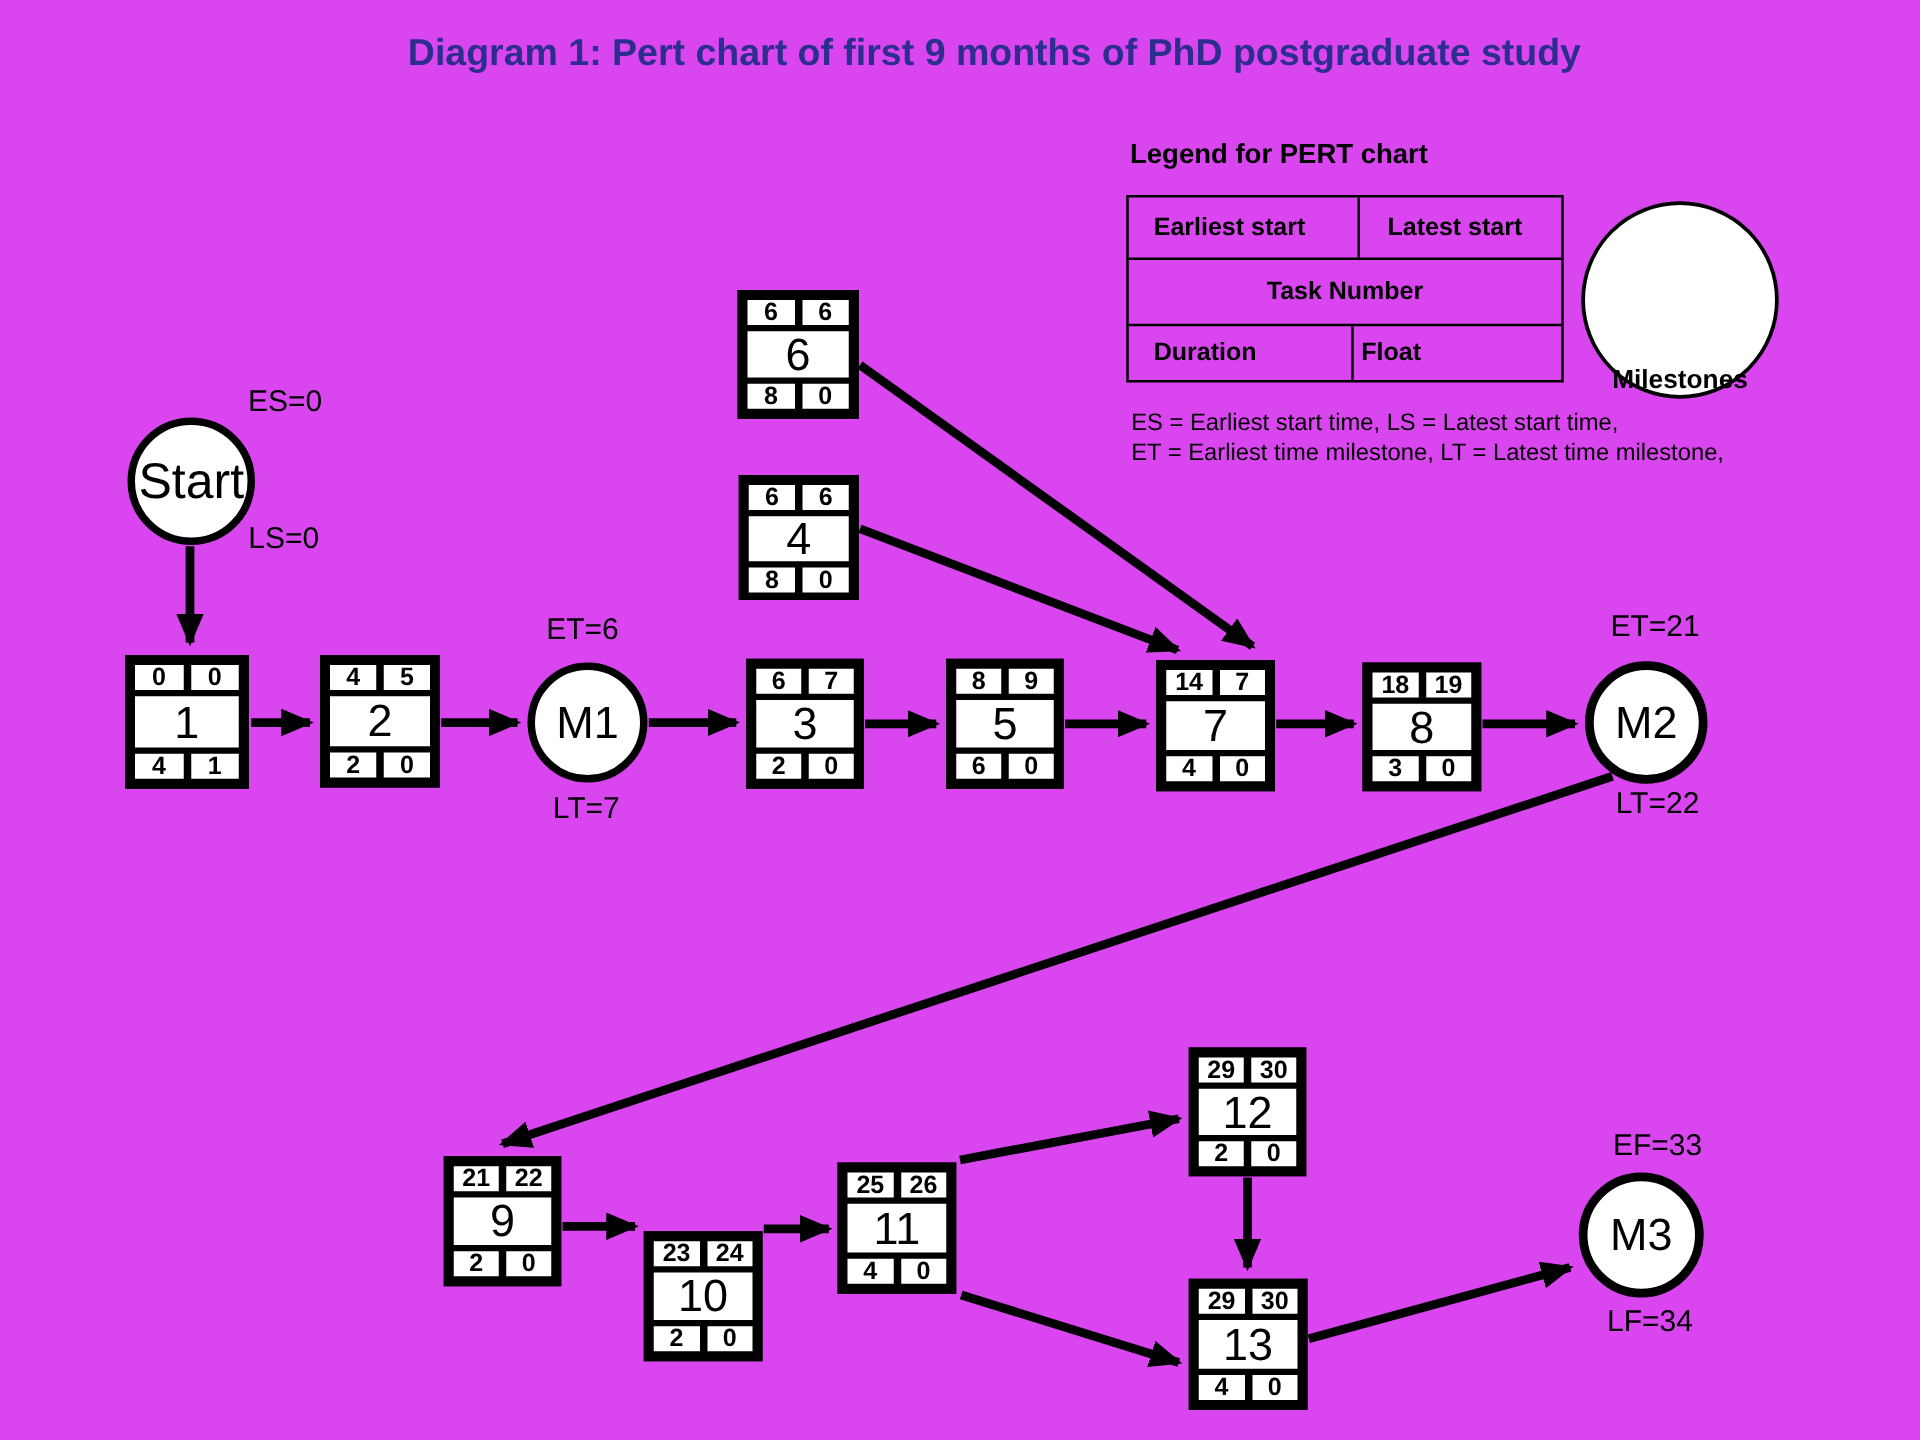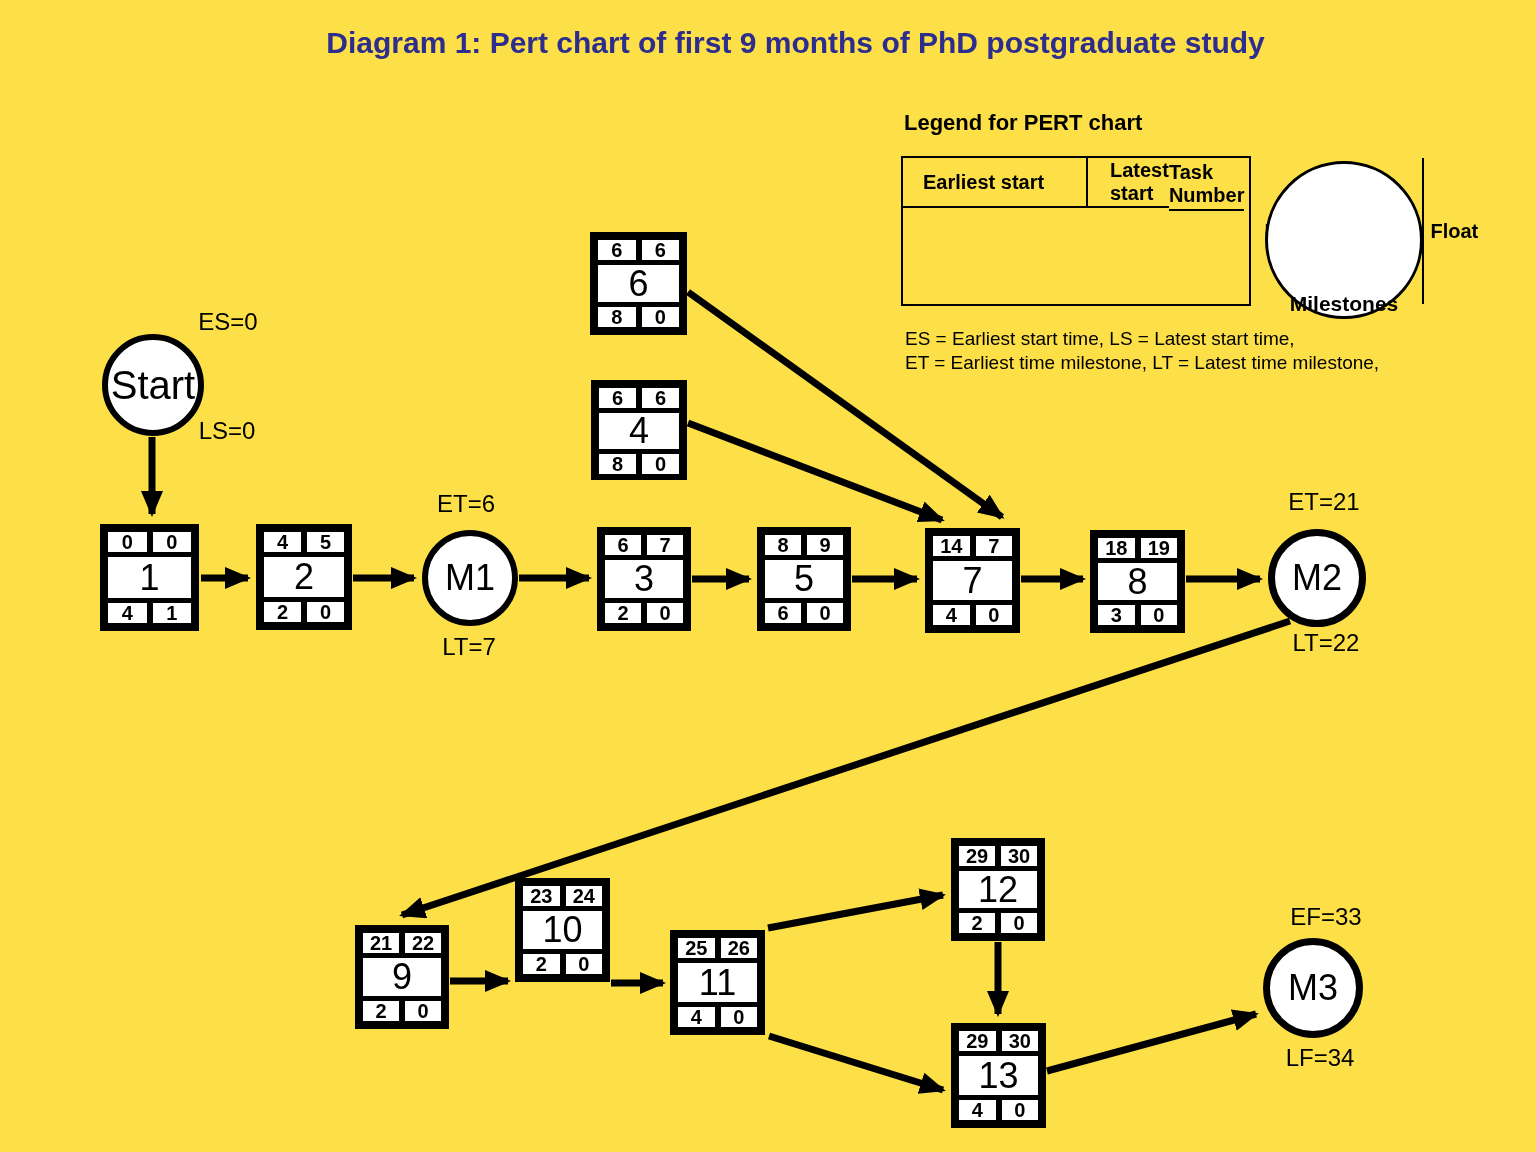--- a/index.html
+++ b/index.html
@@ -1,29 +1,29 @@
 <!DOCTYPE html>
 <html><head>
 <meta charset="utf-8">
 <style>
   html,body { margin:0; padding:0; background:#ffffff; }
   #stage {
-    position:relative; width:1536px; height:1152px; background:#fde047;
+    position:relative; width:1536px; height:1152px; background:#d946ef;
     font-family:"Liberation Sans", sans-serif; color:#000; overflow:hidden;
   }
   .page-title {
     position:absolute; left:0; top:26px; width:100%; box-sizing:border-box;
     padding-left:55px; text-align:center; font-size:30px; font-weight:bold;
     color:#2d2d8e; letter-spacing:0px;
   }
   
   .legend-heading { position:absolute; left:904px; top:110px; font-size:22px; font-weight:bold; }
   .ltable {
     position:absolute; left:901px; top:156px; width:350px; height:150px;
-    border:2px solid #000; box-sizing:border-box; display:flex; flex-direction:row;
+    border:2px solid #000; box-sizing:border-box; display:flex; flex-direction:column;
     font-size:20px; font-weight:bold;
   }
   .lrow1 { height:50px; display:flex; border-bottom:2px solid #000; box-sizing:border-box; }
   .lrow1 .lc1 { width:185px; border-right:2px solid #000; box-sizing:border-box; display:flex; align-items:center; padding-left:20px; }
   .lrow1 .lc2 { flex:1; display:flex; align-items:center; padding-left:22px; }
   .lrow2 { height:53px; border-bottom:2px solid #000; box-sizing:border-box; display:flex; align-items:center; justify-content:center; }
   .lrow3 { flex:1; display:flex; }
   .lrow3 .lc1 { width:180px; border-right:2px solid #000; box-sizing:border-box; display:flex; align-items:center; padding-left:20px; }
   .lrow3 .lc2 { flex:1; display:flex; align-items:center; padding-left:6px; }
   .legend-circle {
@@ -230,21 +230,21 @@
       <div class="tcell">21</div>
       <div class="tcell">22</div>
     </div>
     <div class="tnum">9</div>
     <div class="trow">
       <div class="tcell">2</div>
       <div class="tcell">0</div>
     </div>
   </div>
 
-  <div class="task" style="left:515px;top:878px;width:95px;height:104px;">
+  <div class="task" style="left:515px;top:985px;width:95px;height:104px;">
     <div class="trow">
       <div class="tcell">23</div>
       <div class="tcell">24</div>
     </div>
     <div class="tnum">10</div>
     <div class="trow">
       <div class="tcell">2</div>
       <div class="tcell">0</div>
     </div>
   </div>

